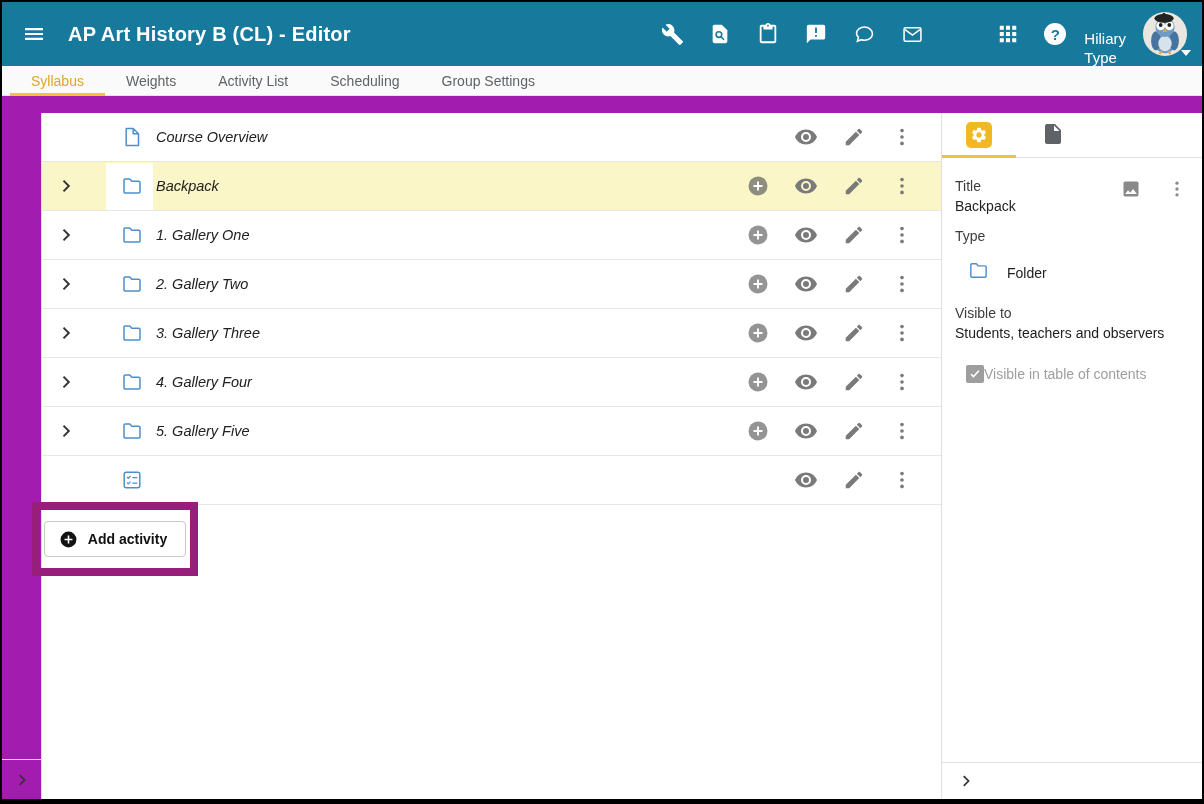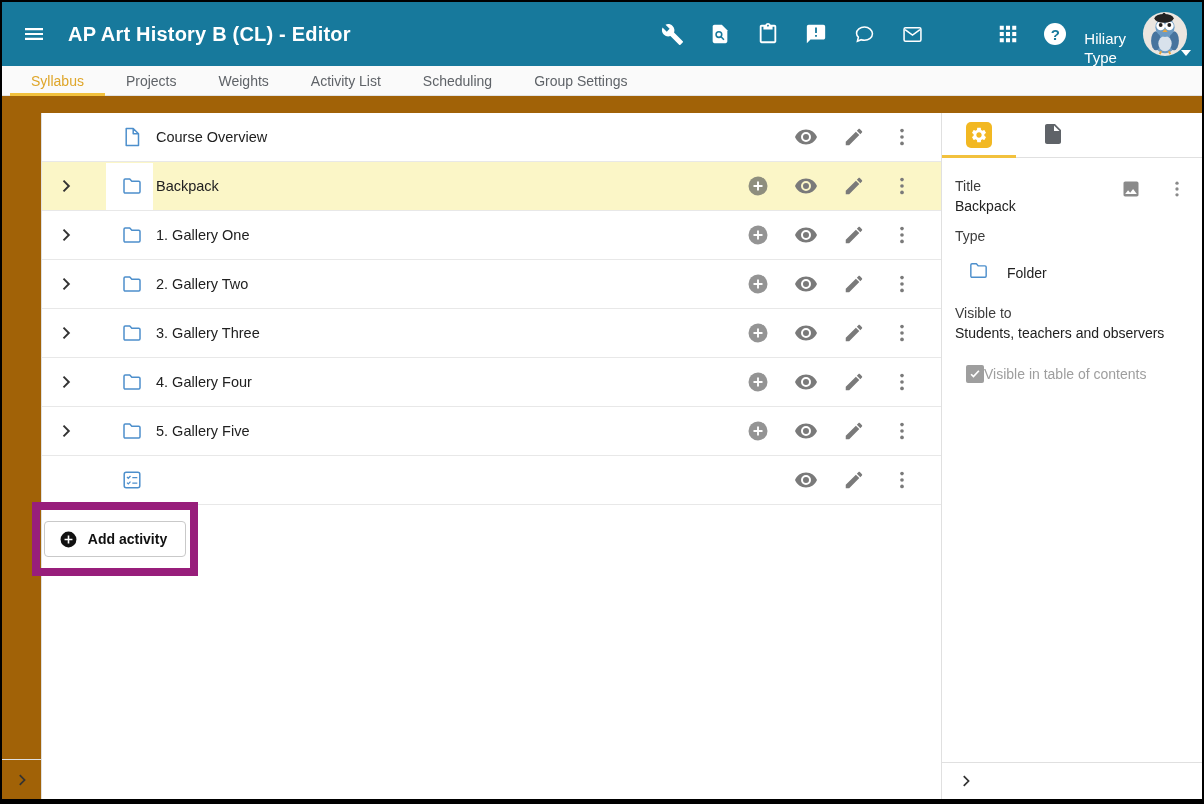--- a/index.html
+++ b/index.html
@@ -1,19 +1,19 @@
 <!DOCTYPE html>
 <html><head>
 <meta charset="utf-8">
 <style>
   * { margin:0; padding:0; box-sizing:border-box; }
   html,body { background:#fff; }
   body { font-family:"Liberation Sans","DejaVu Sans",sans-serif; color:#212121; }
 
-  #app { position:relative; width:1204px; height:804px; background:#a16207;
+  #app { position:relative; width:1204px; height:804px; background:#a21caf;
          border:2px solid #000; border-bottom-width:5px; overflow:hidden; }
 
   
   .hdr { position:absolute; top:0; left:0; right:0; height:64px; background:#17799C;
          display:flex; align-items:center; padding:0 14px 0 20px; }
   .hdr .icon-btn { width:24px; height:24px; border:none; background:transparent; cursor:pointer;
                    display:flex; align-items:center; justify-content:center; padding:0; }
   .hamburger { margin-right:22px; }
   .hdr-title { color:#fff; font-size:20px; font-weight:bold; letter-spacing:.2px; white-space:nowrap; }
   .hdr-tools { display:flex; gap:24px; margin-left:auto; }
@@ -44,21 +44,21 @@
               display:flex; align-items:center; justify-content:center; }
 
   .list { width:900px; border-right:1px solid #e0e0e0; background:#fff; }
   .row { height:49px; border-bottom:1px solid #e8e8e8; display:flex; align-items:center; position:relative; }
   .row.selected { background:#FBF6C7; }
   .expander { width:24px; height:24px; margin-left:12px; flex:none; border:none; background:transparent;
               cursor:pointer; padding:0; display:flex; align-items:center; justify-content:center; }
   .expander.ghost { visibility:hidden; }
   .icon-bg { position:absolute; left:64px; top:1px; width:47px; height:47px; background:#fff; }
   .type-icon { width:24px; height:24px; margin-left:42px; flex:none; position:relative; }
-  .row-title { margin-left:12px; font-size:14.5px; color:#212121; }
+  .row-title { margin-left:12px; font-size:14.5px; color:#212121;font-style:italic; }
   .row-actions { margin-left:auto; display:flex; gap:24px; padding-right:27px; align-items:center; }
   .act-btn { width:24px; height:24px; border:none; background:transparent; cursor:pointer; padding:0;
              display:flex; align-items:center; justify-content:center; }
   .act-btn.ghost { visibility:hidden; }
 
   
   .annotation { position:absolute; left:30px; top:500px; width:166px; height:74px;
                 border:8px solid #981E7B; display:flex; align-items:center; justify-content:center; z-index:10; }
   .add-activity { display:flex; align-items:center; gap:10px; background:#fff; border:1px solid #c9c9c9;
                   border-radius:4px; height:36px; padding:0 18px 0 14px; cursor:pointer;
@@ -178,21 +178,20 @@
             <path d="M20 42l-1.5 3M28 42l1.5 3" stroke="#e9a63b" stroke-width="2"></path>
           </svg>
         </span>
         <span class="avatar-caret"></span>
       </div>
     </div>
   </header>
 
   <nav class="tabbar">
     <button class="tab active">Syllabus</button>
-    <button class="tab">Projects</button>
     <button class="tab">Weights</button>
     <button class="tab">Activity List</button>
     <button class="tab">Scheduling</button>
     <button class="tab">Group Settings</button>
   </nav>
 
   <div class="content">
 
     <div class="left-strip">
       <div class="strip-spacer"></div>

